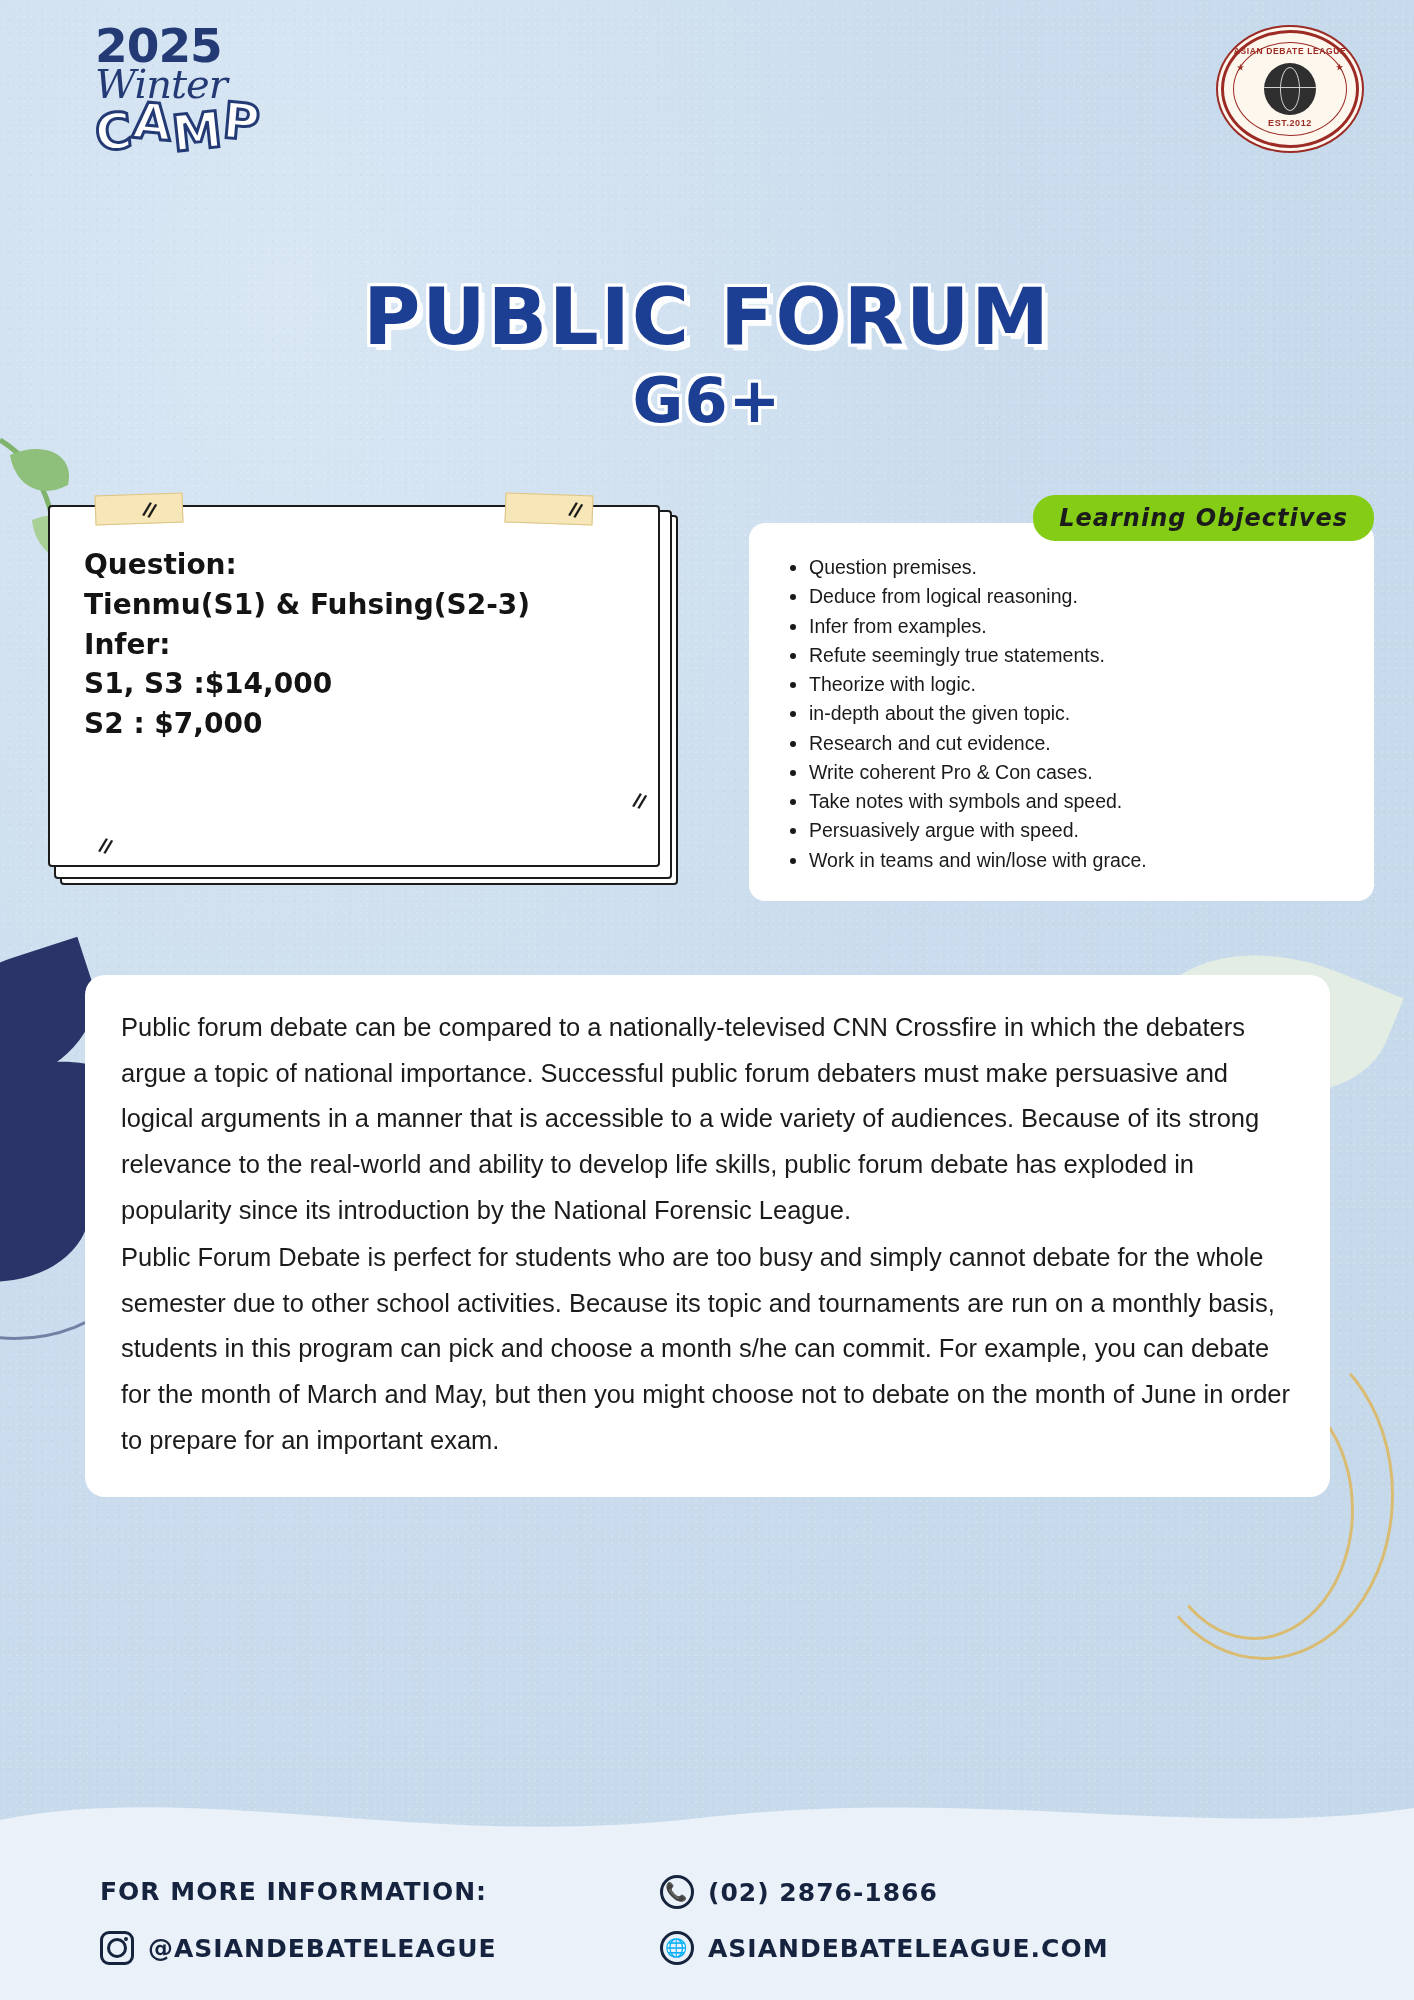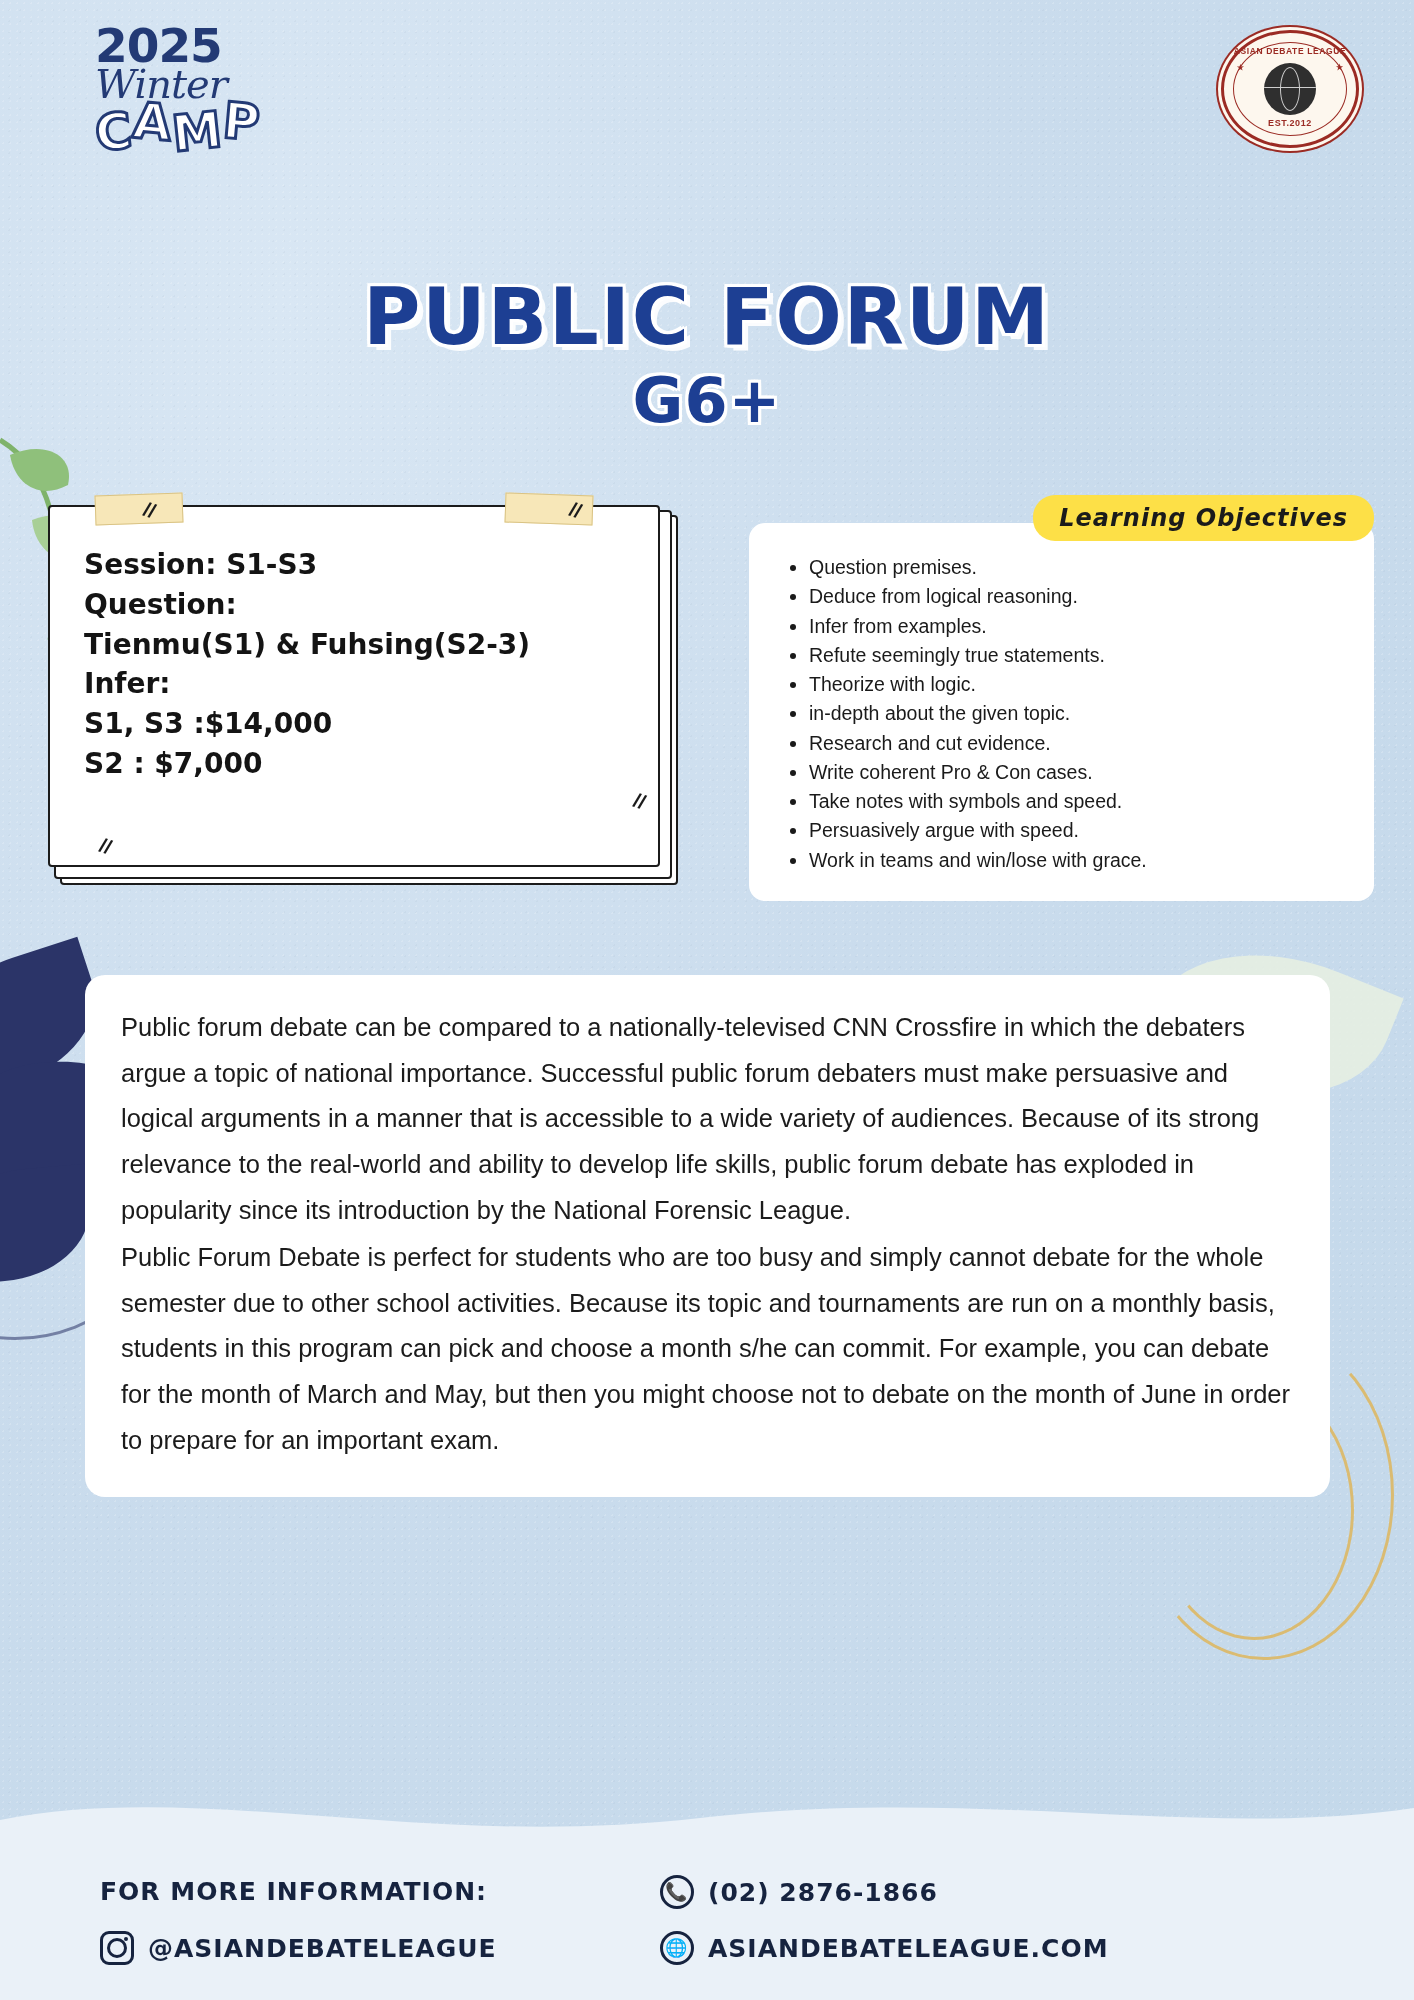--- a/index.html
+++ b/index.html
@@ -179,21 +179,21 @@
   }
   .scribble { position: absolute; font-size: 20px; color: #1b1b1b; font-weight: bold; }
   .sc1 { left: 96px; top: -6px; transform: rotate(20deg); }
   .sc2 { left: 522px; top: -6px; transform: rotate(20deg); }
   .sc3 { left: 586px; top: 285px; transform: rotate(20deg); }
   .sc4 { left: 52px; top: 330px; transform: rotate(20deg); }
 
   
   .lo-badge {
     position: absolute; right: 40px; top: 495px;
-    background: #fde047; border-radius: 22px;
+    background: #84cc16; border-radius: 22px;
     padding: 9px 26px;
     font-family: "DejaVu Sans", sans-serif;
     font-weight: bold; font-style: italic; font-size: 24px;
     color: #1b1b1b; letter-spacing: 1px;
   }
   .lo-card {
     position: absolute; right: 40px; top: 523px; width: 625px;
     background: #fff; border-radius: 16px;
     padding: 30px 34px 26px 34px;
   }
@@ -300,21 +300,20 @@
 <div class="title-main">PUBLIC FORUM</div>
 <div class="title-sub">G6+</div>
 
 <div class="note-wrap">
   <div class="note-shadow"></div>
   <div class="note-shadow2"></div>
   <div class="note-card">
     <div class="tape tape-l"></div>
     <div class="tape tape-r"></div>
     <div class="note-text">
-      <div>Session: S1-S3</div>
       <div>Question:</div>
       <div>Tienmu(S1) &amp; Fuhsing(S2-3)</div>
       <div>Infer:</div>
       <div>S1, S3 :$14,000</div>
       <div>S2 : $7,000</div>
     </div>
   </div>
   <div class="scribble sc1">//</div>
   <div class="scribble sc2">//</div>
   <div class="scribble sc3">//</div>

